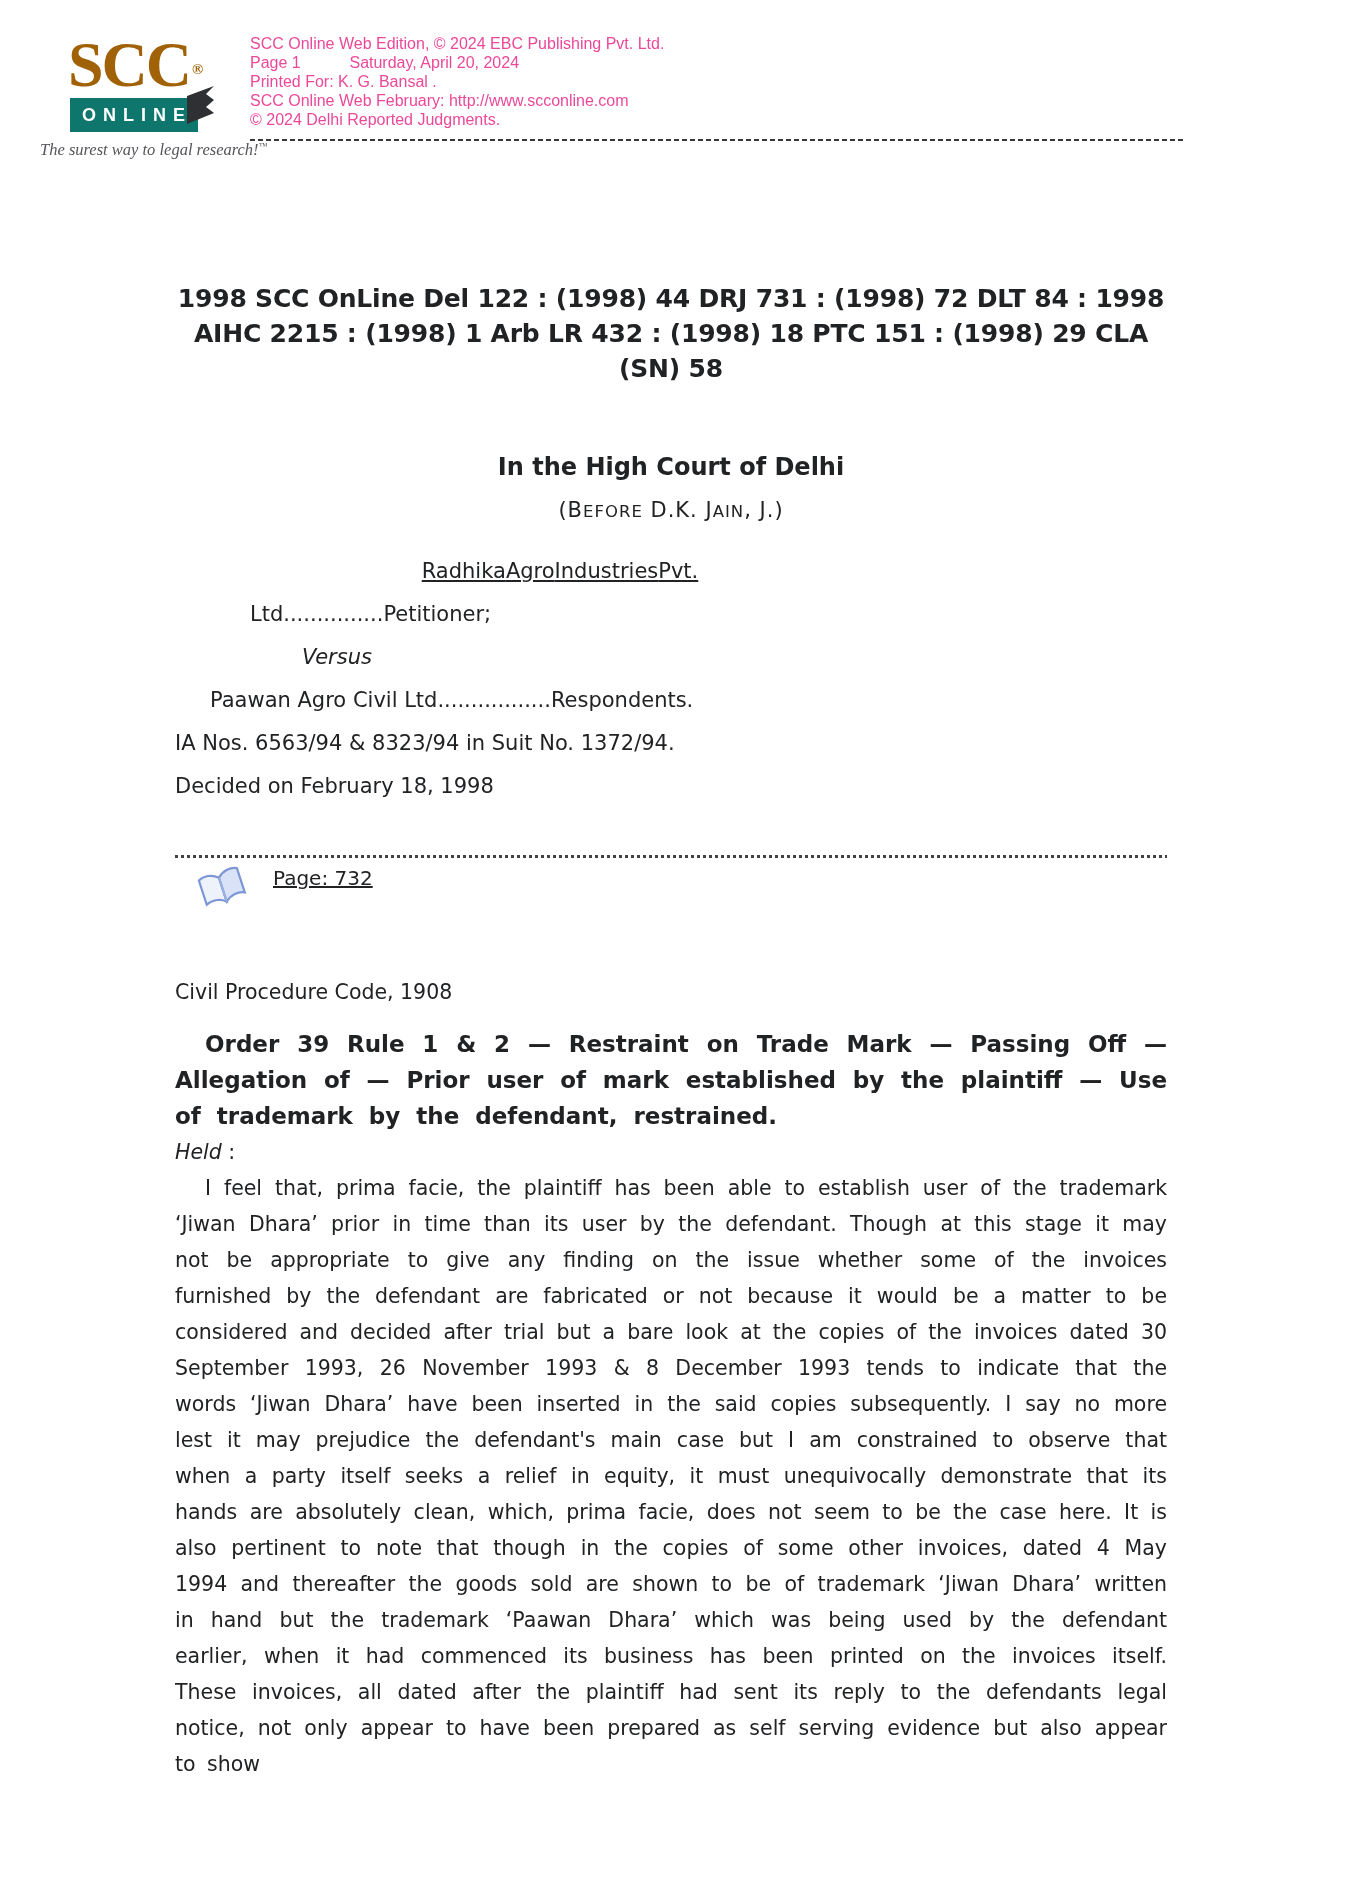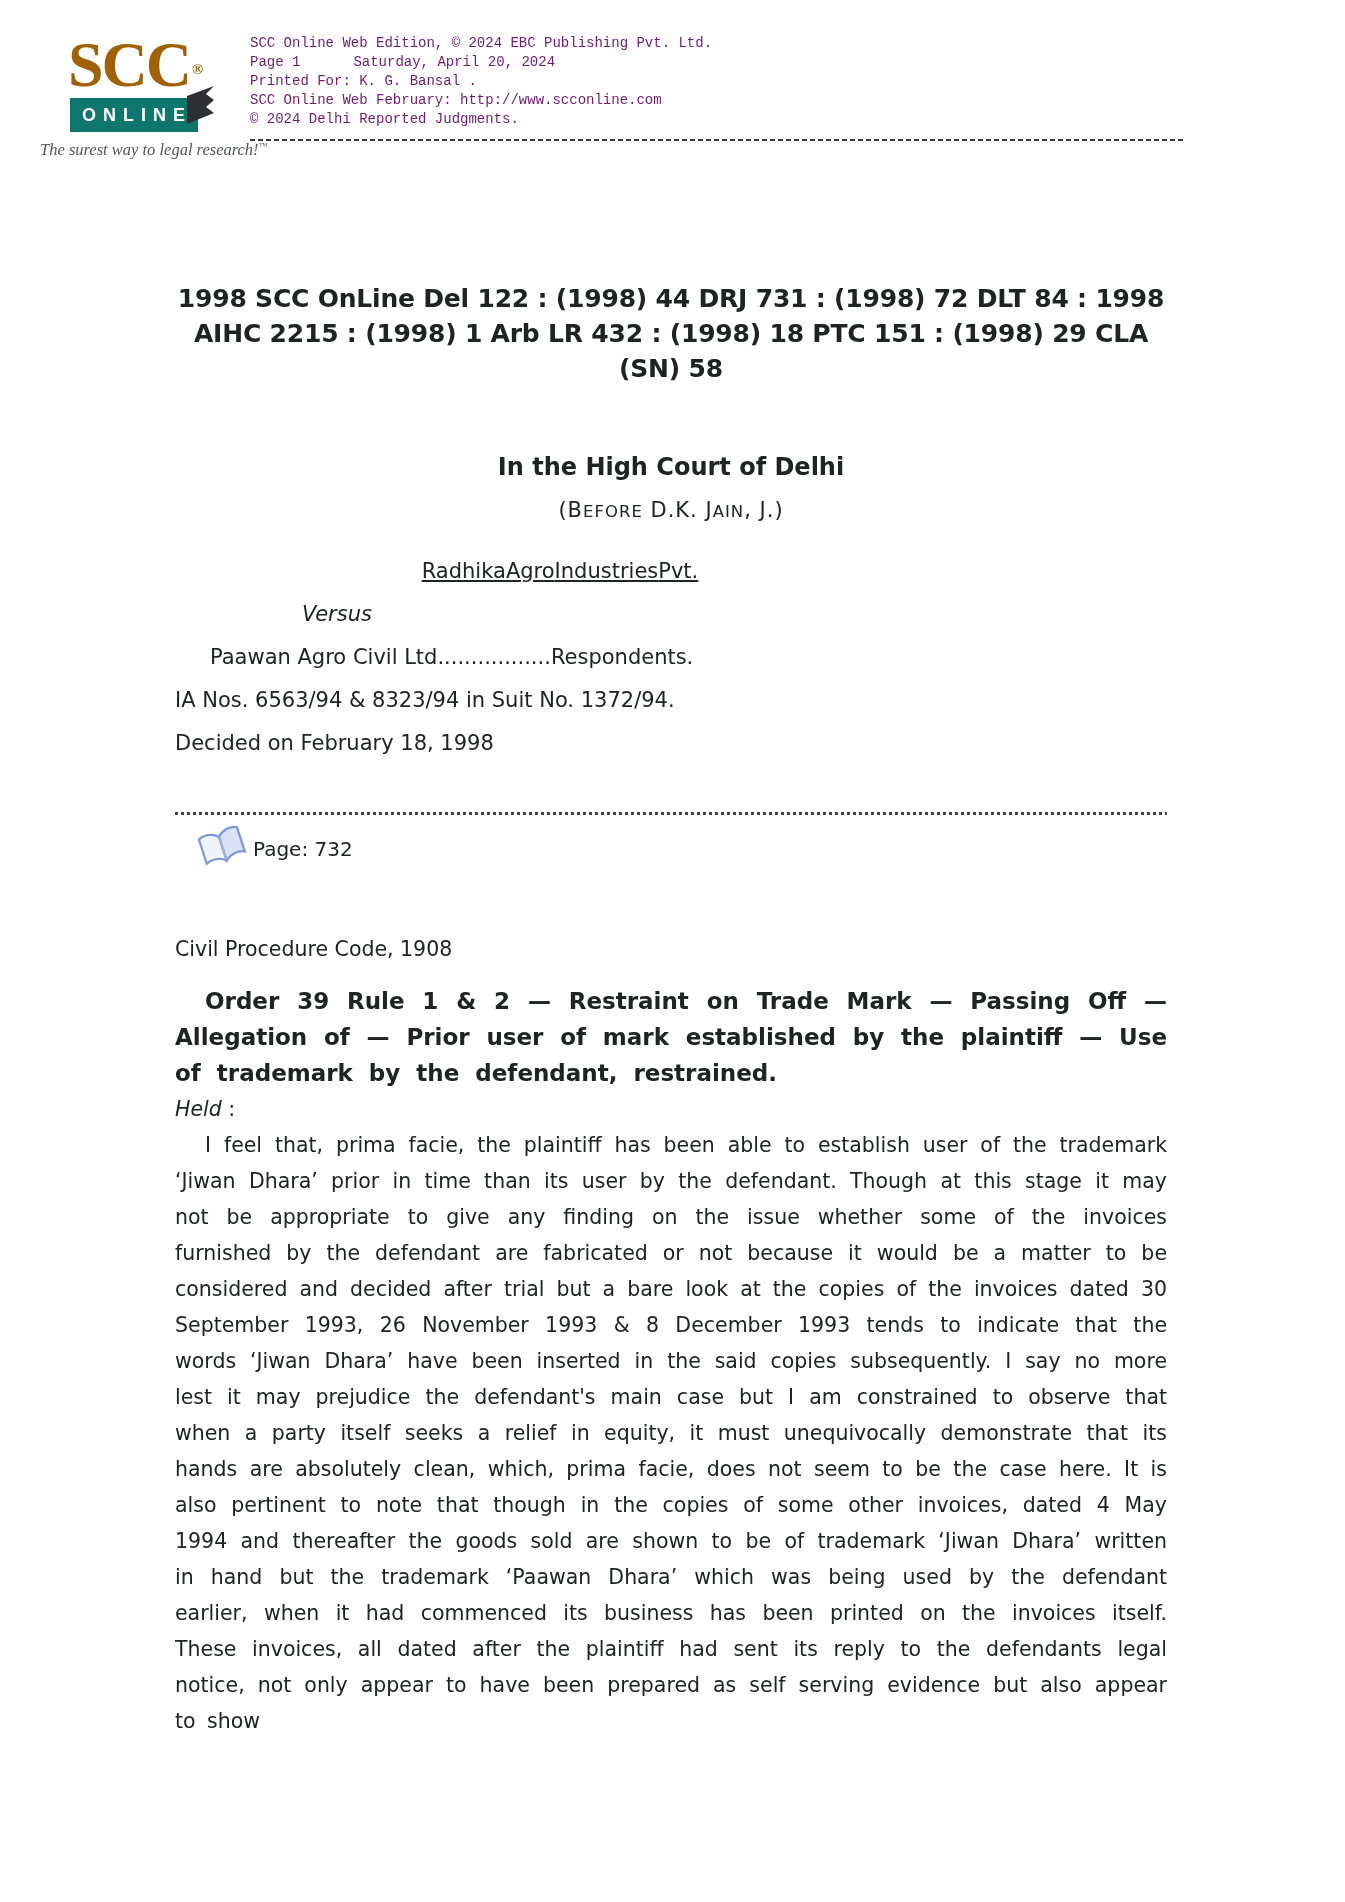--- a/index.html
+++ b/index.html
@@ -71,24 +71,24 @@
     font-size: 16.5px;
     color: #55565a;
     white-space: nowrap;
   }
   .logo-tm { font-size: 9px; vertical-align: super; }
 
   .header-text {
     position: absolute;
     left: 250px;
     top: 34px;
-    font-family: Liberation Mono, monospace;
-    font-size: 14px;
+    font-family: Liberation Sans, sans-serif;
+    font-size: 16px;
     line-height: 19px;
-    color: #701a75;
+    color: #ec4899;
   }
   .header-text .row { white-space: nowrap; }
   .hdr-page-label { display: inline-block; min-width: 95px; }
   .header-rule {
     position: absolute;
     left: 250px;
     right: 160px;
     top: 139px;
     height: 2px;
     background: repeating-linear-gradient(90deg, #3a3a3c 0 5px, transparent 5px 8px);
@@ -145,24 +145,24 @@
 
   .dotted-rule {
     margin-top: 47px;
     height: 3px;
     background: repeating-linear-gradient(90deg, #414143 0 3px, transparent 3px 6px);
   }
   .page-marker {
     margin-top: 8px;
     padding-left: 22px;
     display: flex;
-    align-items: center;
-    gap: 4px;
+    gap: 24px;
     height: 52px;
     font-size: 20px;
+    text-decoration: underline;
   }
   .book-icon { flex: 0 0 auto; }
 
   .statute {
     margin-top: 56px;
     line-height: 36px;
     font-size: 20.5px;
   }
   .headnote {
     margin-top: 16px;
@@ -224,20 +224,21 @@
 
     <div class="bench"><span>(B</span><span class="sc">EFORE</span><span> D.K. J</span><span class="sc">AIN</span><span>, J.)</span></div>
 
     <div class="parties">
       <div class="party-justified">
         <span>Radhika</span>
         <span>Agro</span>
         <span>Industries</span>
         <span>Pvt.</span>
       </div>
+      <div class="party-cont">Ltd...............Petitioner;</div>
       <div class="party-versus">Versus</div>
       <div class="party-resp">Paawan Agro Civil Ltd.................Respondents.</div>
       <div class="case-nos">IA Nos. 6563/94 &amp; 8323/94 in Suit No. 1372/94.</div>
       <div class="decided">Decided on February 18, 1998</div>
     </div>
 
     <div class="dotted-rule"></div>
 
     <div class="page-marker">
       <svg class="book-icon" width="52" height="48" viewBox="0 0 52 48" aria-hidden="true">

